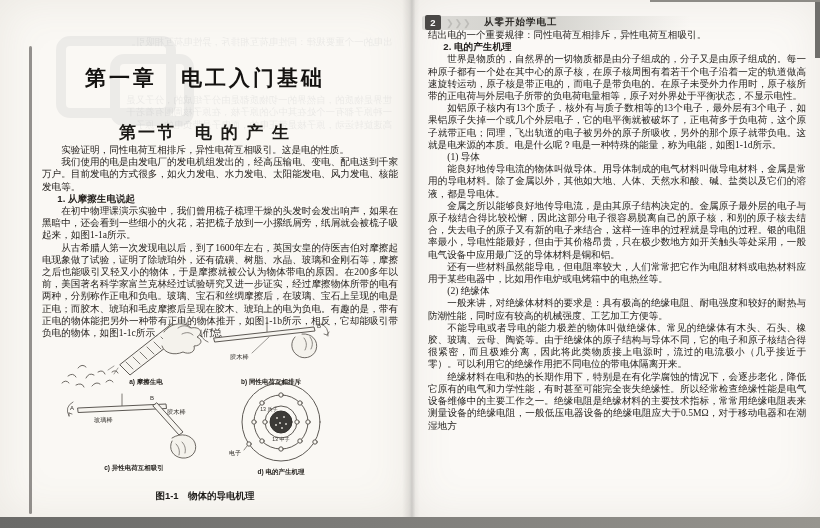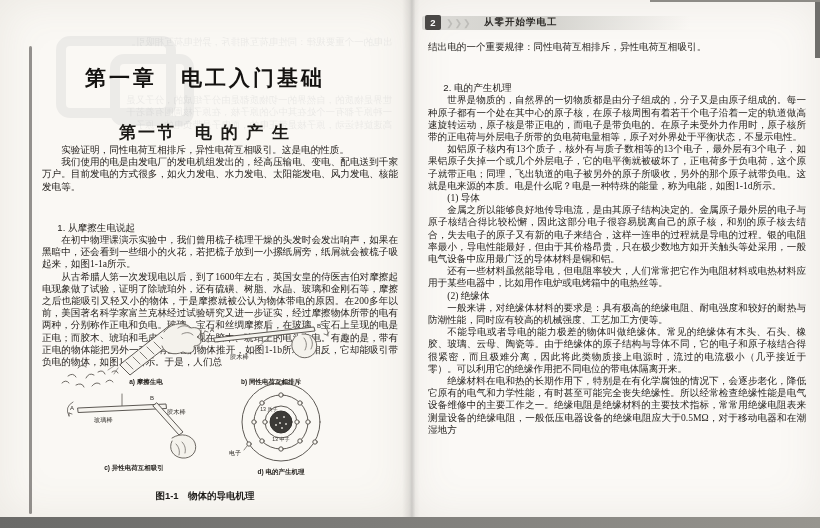--- a/index.html
+++ b/index.html
@@ -29,25 +29,25 @@
   .bleed-lines div{white-space:nowrap;overflow:hidden;}
   .bleed-lines .gap{height:46px;}
 
   
   .chapter-title{position:absolute;left:16px;top:64px;width:378px;text-align:center;
     font-family:"Liberation Sans",sans-serif;font-weight:900;font-size:21px;letter-spacing:3px;color:#141210;}
   .section-title{position:absolute;left:16px;top:121px;width:378px;text-align:center;
     font-family:"Liberation Sans",sans-serif;font-weight:800;font-size:17px;letter-spacing:2px;color:#1b1916;}
   .body-col{position:absolute;color:#26221f;font-size:9.6px;line-height:12.2px;text-align:justify;}
   .col-left{left:42px;top:144px;width:356px;}
-  .col-right{left:18px;top:41px;width:378px;}
+  .col-right{left:18px;top:29px;width:378px;}
   .page-right .body-col{color:#262320;}
   .body-col p{margin:0;text-indent:2em;}
   .body-col p.no-indent{text-indent:0;}
-  .body-col p.hnum{font-family:"Liberation Sans",sans-serif;font-weight:400;text-indent:1.6em;margin-top:29px;}
+  .body-col p.hnum{font-family:"Liberation Sans",sans-serif;font-weight:700;text-indent:1.6em;}
   .body-col p.hpar{text-indent:2em;}
 
   
   .figure-svg{position:absolute;left:26px;top:322px;width:358px;height:162px;}
   .fig-caption{position:absolute;left:16px;top:490px;width:378px;text-align:center;
     font-family:"Liberation Sans",sans-serif;font-weight:700;font-size:9.5px;color:#1d1b18;}
   .figtext{font-family:"Liberation Sans",sans-serif;fill:#33302c;}
   .figcap{font-family:"Liberation Sans",sans-serif;font-weight:600;fill:#26231f;}
 
   
@@ -181,20 +181,21 @@
       <div class="chevrons">❯❯❯</div>
       <div class="run-title">从零开始学电工</div>
     </div>
 
     <div class="body-col col-right">
       <p class="no-indent">结出电的一个重要规律：同性电荷互相排斥，异性电荷互相吸引。</p>
       <p class="hnum">2. 电的产生机理</p>
       <p>世界是物质的，自然界的一切物质都是由分子组成的，分子又是由原子组成的。每一种原子都有一个处在其中心的原子核，在原子核周围有着若干个电子沿着一定的轨道做高速旋转运动，原子核是带正电的，而电子是带负电的。在原子未受外力作用时，原子核所带的正电荷与外层电子所带的负电荷电量相等，原子对外界处于平衡状态，不显示电性。</p>
       <p>如铝原子核内有13个质子，核外有与质子数相等的13个电子，最外层有3个电子，如果铝原子失掉一个或几个外层电子，它的电平衡就被破坏了，正电荷多于负电荷，这个原子就带正电；同理，飞出轨道的电子被另外的原子所吸收，另外的那个原子就带负电。这就是电来源的本质。电是什么呢？电是一种特殊的能量，称为电能，如图1-1d所示。</p>
       <p class="hpar">(1) 导体</p>
+      <p>能良好地传导电流的物体叫做导体。用导体制成的电气材料叫做导电材料，金属是常用的导电材料。除了金属以外，其他如大地、人体、天然水和酸、碱、盐类以及它们的溶液，都是导电体。</p>
       <p>金属之所以能够良好地传导电流，是由其原子结构决定的。金属原子最外层的电子与原子核结合得比较松懈，因此这部分电子很容易脱离自己的原子核，和别的原子核去结合，失去电子的原子又有新的电子来结合，这样一连串的过程就是导电的过程。银的电阻率最小，导电性能最好，但由于其价格昂贵，只在极少数地方如开关触头等处采用，一般电气设备中应用最广泛的导体材料是铜和铝。</p>
       <p>还有一些材料虽然能导电，但电阻率较大，人们常常把它作为电阻材料或电热材料应用于某些电器中，比如用作电炉或电烤箱中的电热丝等。</p>
       <p class="hpar">(2) 绝缘体</p>
       <p>一般来讲，对绝缘体材料的要求是：具有极高的绝缘电阻、耐电强度和较好的耐热与防潮性能，同时应有较高的机械强度、工艺加工方便等。</p>
       <p>不能导电或者导电的能力极差的物体叫做绝缘体。常见的绝缘体有木头、石头、橡胶、玻璃、云母、陶瓷等。由于绝缘体的原子结构与导体不同，它的电子和原子核结合得很紧密，而且极难分离，因此将此类物质接上电源时，流过的电流极小（几乎接近于零）。可以利用它的绝缘作用把不同电位的带电体隔离开来。</p>
       <p>绝缘材料在电和热的长期作用下，特别是在有化学腐蚀的情况下，会逐步老化，降低它原有的电气和力学性能，有时甚至可能完全丧失绝缘性。所以经常检查绝缘性能是电气设备维修中的主要工作之一。绝缘电阻是绝缘材料的主要技术指标，常常用绝缘电阻表来测量设备的绝缘电阻，一般低压电器设备的绝缘电阻应大于0.5MΩ，对于移动电器和在潮湿地方</p>
     </div>
   </div>
 
   <div class="gutter-shadow"></div>

